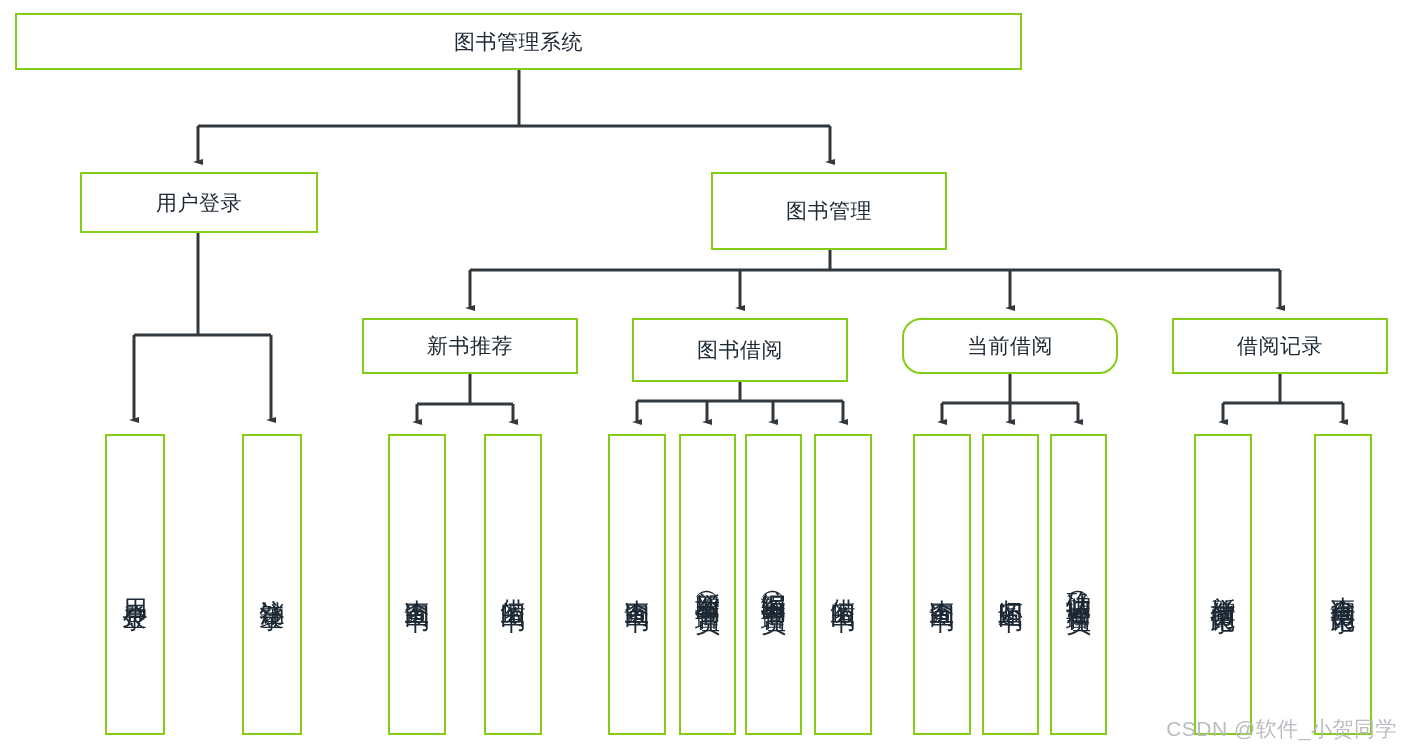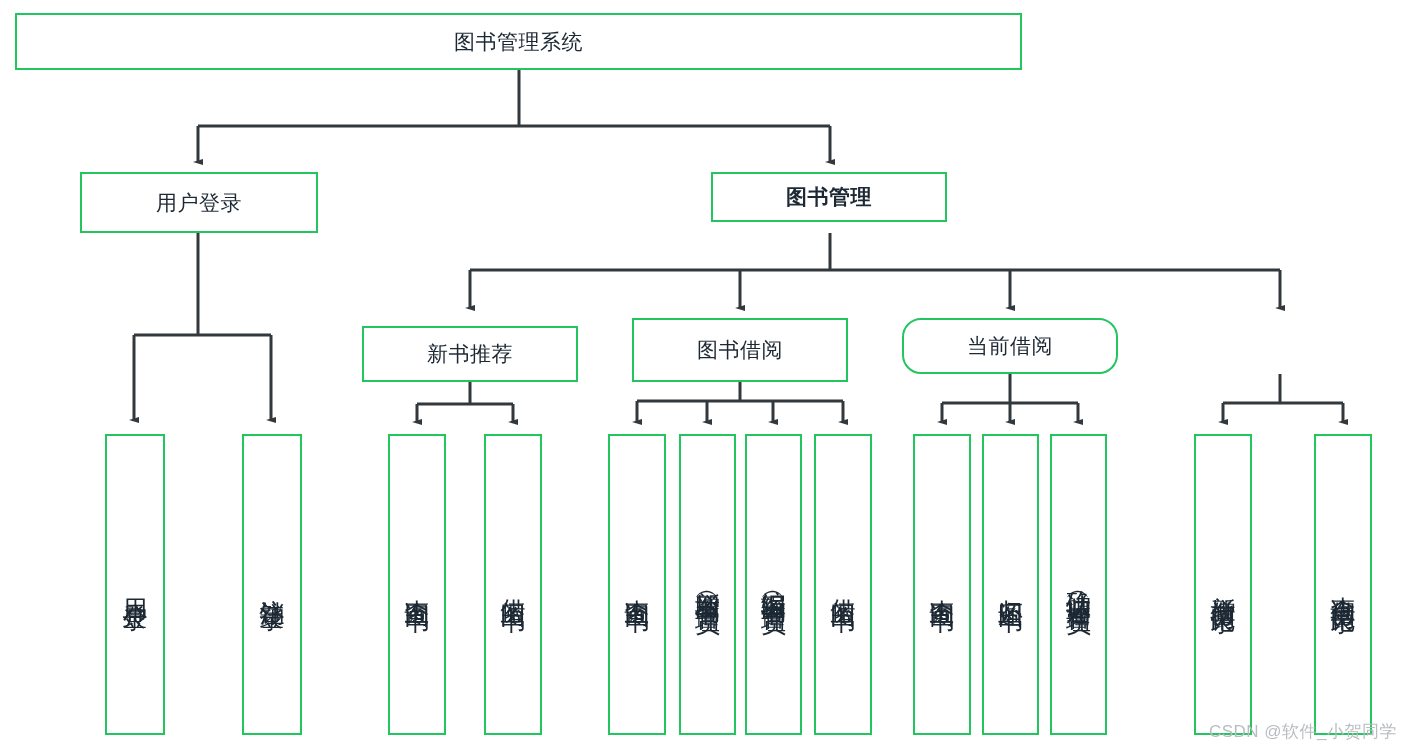--- a/index.html
+++ b/index.html
@@ -21,21 +21,21 @@
     position: absolute;
     left: 0;
     top: 0;
     width: 1405px;
     height: 747px;
     pointer-events: none;
   }
   .node {
     position: absolute;
     box-sizing: border-box;
-    border: 2px solid #22c55e;
+    border: 2px solid #84cc16;
     background: #ffffff;
     display: flex;
     align-items: center;
     justify-content: center;
     color: #1c2833;
     overflow: hidden;
   }
   .node.h {
     font-size: 21px;
     letter-spacing: 0.5px;
@@ -50,21 +50,21 @@
     font-size: 25px;
     line-height: 1.08;
     letter-spacing: 3px;
     white-space: nowrap;
     text-align: center;
   }
   .watermark {
     position: absolute;
     right: 8px;
     bottom: 4px;
-    font-size: 17px;
+    font-size: 21px;
     color: #b9bcc0;
     letter-spacing: 0.5px;
     white-space: nowrap;
     user-select: none;
     text-align: center;
   }
 </style>
 </head>
 <body>
 
@@ -120,32 +120,35 @@
     </g>
   </svg>
 
   <div class="node h" style="left:15px; top:13px; width:1007px; height:57px;">
     <span>图书管理系统</span>
   </div>
 
   <div class="node h" style="left:80px; top:172px; width:238px; height:61px;">
     <span>用户登录</span>
   </div>
-  <div class="node h" style="left:711px; top:172px; width:236px; height:50px;font-weight:bold;">
+  <div class="node h" style="left:711px; top:172px; width:236px; height:78px;">
     <span>图书管理</span>
   </div>
 
-  <div class="node h" style="left:362px; top:318px; width:216px; height:56px;margin-top:8px;">
+  <div class="node h" style="left:362px; top:318px; width:216px; height:56px;">
     <span>新书推荐</span>
   </div>
   <div class="node h" style="left:632px; top:318px; width:216px; height:64px;">
     <span>图书借阅</span>
   </div>
   <div class="node h" style="left:902px; top:318px; width:216px; height:56px;border-radius:19px;">
     <span>当前借阅</span>
+  </div>
+  <div class="node h" style="left:1172px; top:318px; width:216px; height:56px;">
+    <span>借阅记录</span>
   </div>
 
   <div class="node v" style="left:105px; top:434px; width:60px; height:301px;">
     <span class="vtext">用户登录</span>
   </div>
   <div class="node v" style="left:242px; top:434px; width:60px; height:301px;">
     <span class="vtext">注销登录</span>
   </div>
 
   <div class="node v" style="left:388px; top:434px; width:58px; height:301px;">

